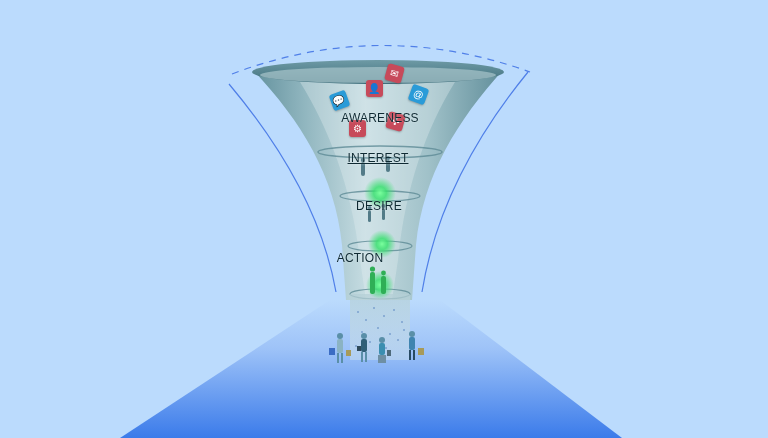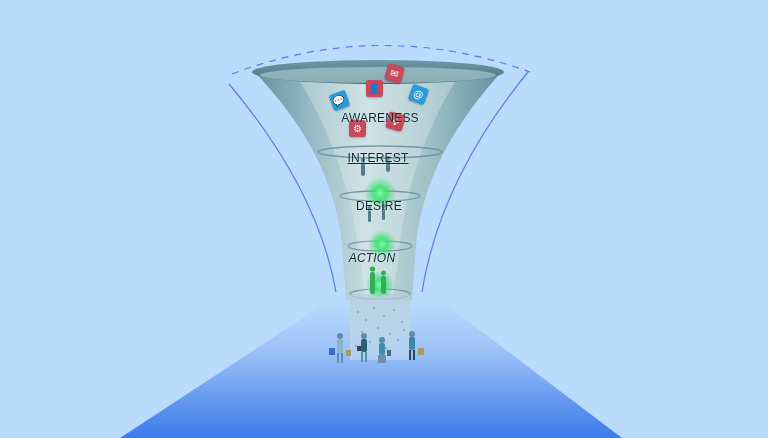--- a/index.html
+++ b/index.html
@@ -157,14 +157,14 @@
   <div class="icon-tile" style="left:331px;top:92px;background:#2A9BD8;transform:rotate(-20deg);">💬</div>
   <div class="icon-tile" style="left:366px;top:80px;background:#C74A5A;">👤</div>
   <div class="icon-tile" style="left:386px;top:65px;background:#C74A5A;transform:rotate(15deg);">✉</div>
   <div class="icon-tile" style="left:410px;top:86px;background:#2A9BD8;transform:rotate(20deg);">@</div>
   <div class="icon-tile" style="left:387px;top:113px;background:#C74A5A;transform:rotate(15deg);">✣</div>
   <div class="icon-tile" style="left:349px;top:120px;background:#C74A5A;">⚙</div>
 
   <div class="stage-label" style="left:380px;top:99px;">AWARENESS</div>
   <div class="stage-label" style="left:378px;top:139px;text-decoration:underline;">INTEREST</div>
   <div class="stage-label" style="left:379px;top:187px;">DESIRE</div>
-  <div class="stage-label" style="left:372px;top:239px;font-style:italic;">ACTION</div>
+  <div class="stage-label" style="left:360px;top:239px;">ACTION</div>
 </div>
 
 </body></html>

